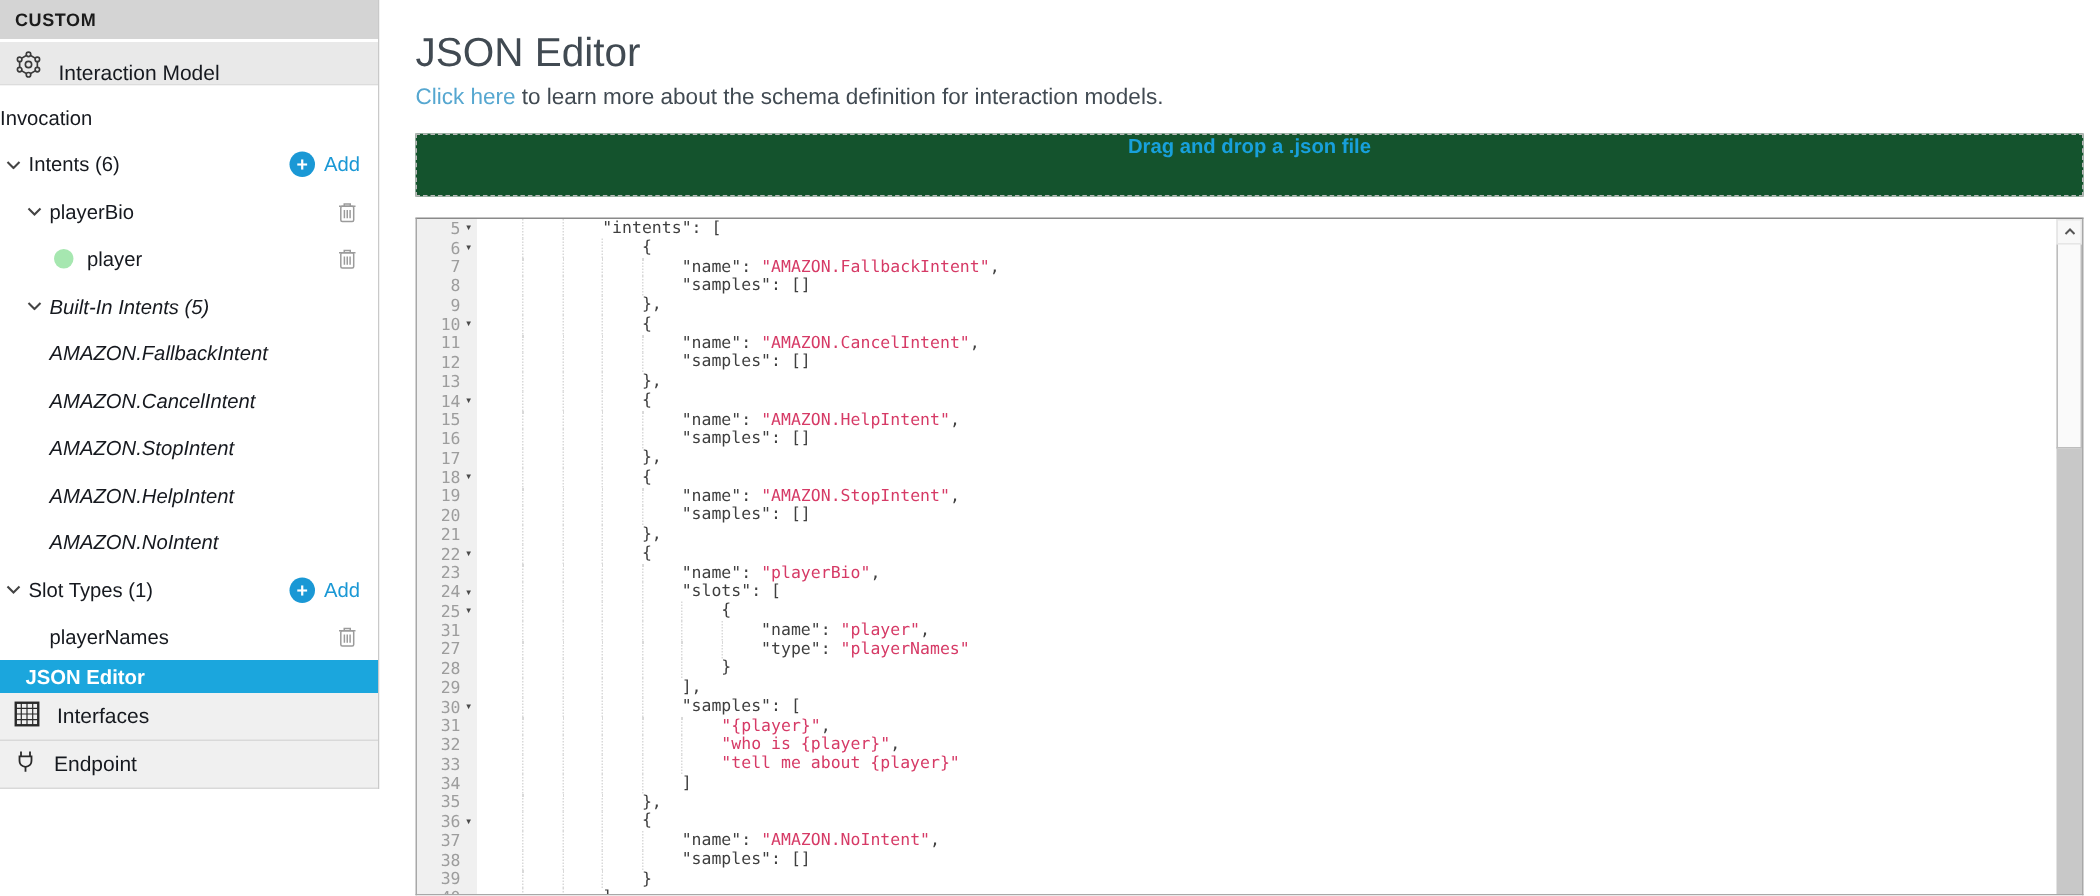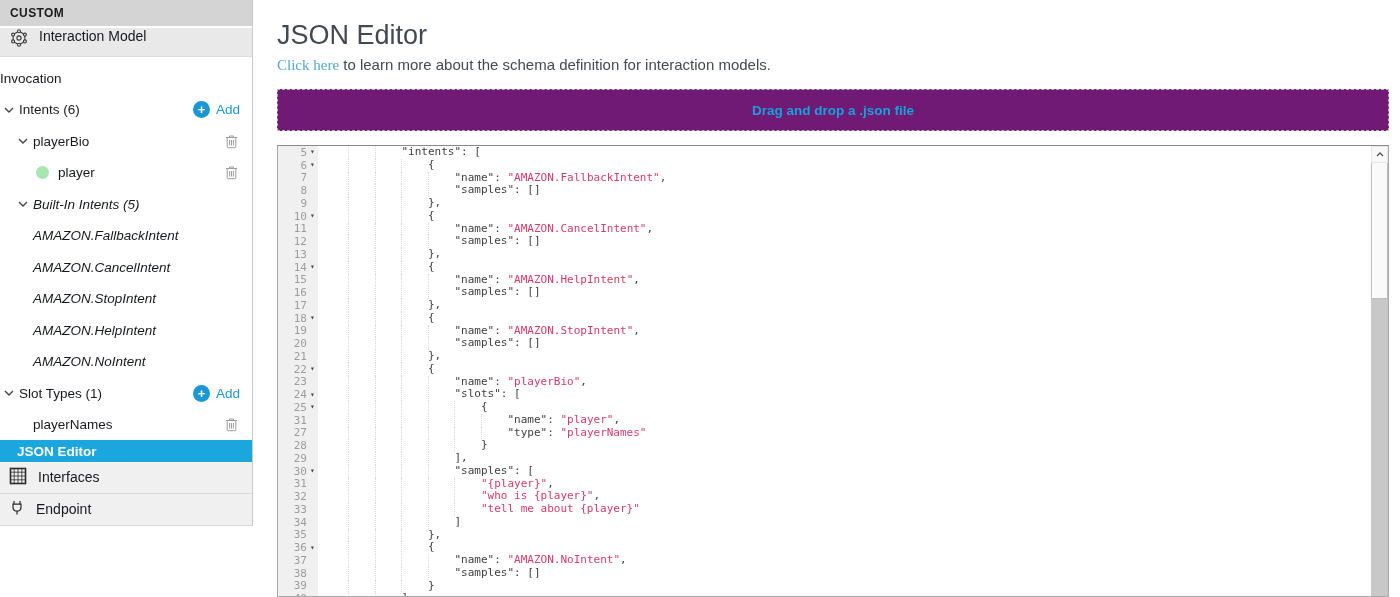--- a/index.html
+++ b/index.html
@@ -17,21 +17,21 @@
     border-right:1px solid #c9c9c9; background:#fff;
     display:flex; flex-direction:column;
   }
   .custom-header {
     height:28px; background:#d4d4d4; border-bottom:2px solid #fff;
     font-size:12px; font-weight:bold; letter-spacing:.4px;
     line-height:26px; padding-left:10px; color:#1b1b1b;
   }
   .im-row {
     height:43px; background:#e9e9e9; border-bottom:1px solid #dcdcdc;
-    display:flex; align-items:flex-start; gap:10px; padding-left:9px; font-size:14px;
+    display:flex; align-items:flex-end; gap:10px; padding-left:9px; font-size:14px;
   }
   .tree { padding-top:5px; background:#fff; }
   .trow { height:31.5px; display:flex; align-items:center; font-size:13.5px; }
   .trow .chev { width:10px; display:flex; margin:0 5px 0 4px; }
   .trow .chev.child { margin-left:18px; }
   .pl16 { }
   .pl33 { padding-left:33px; }
   .pl36 { padding-left:36px; }
   .italic { font-style:italic; }
   .dot { width:13px; height:13px; border-radius:50%; background:#a6e7b0; margin-right:9px; }
@@ -49,24 +49,24 @@
     height:47px; background:#f0f0f0; border-bottom:1px solid #d9d9d9;
     display:flex; align-items:center; gap:11px; padding-left:9px; font-size:14px;
   }
   .sidebar-filler { flex:1; background:#f0f0f0; }
 
   
   main { flex:1; background:#fff; }
   .page-title { margin:20px 0 0 24px; font-size:27px; line-height:30px;
                 font-weight:400; color:#414a52; }
   .subtitle { margin:6px 0 0 24px; font-size:15px; line-height:18px; color:#414a52; }
-  .subtitle .link { color:var(--link-blue,#56a7d0); cursor:pointer;font-family:Liberation Serif, serif; }
+  .subtitle .link { color:var(--link-blue,#56a7d0); cursor:pointer; }
   .dropzone {
-    margin:15px 11px 0 24px; height:42px; border:1px dashed #b8b8b8; background:#701a75;
-    display:flex; align-items:center; justify-content:center; cursor:pointer;
+    margin:15px 11px 0 24px; height:42px; border:1px dashed #b8b8b8; background:#14532d;
+    display:flex; align-items:flex-start; justify-content:center; cursor:pointer;
   }
   .dropzone span { color:#18a0db; font-weight:bold; font-size:13.5px; }
 
   
   .editor {
     margin:14px 11px 0 24px; height:452px; background:#fff;
     border:1px solid #a8a8a8; border-top-color:#8a8a8a;
     display:flex; overflow:hidden;
   }
   .gutter { width:40px; background:#f0f0f0; color:#9d9d9d; flex:none; }

